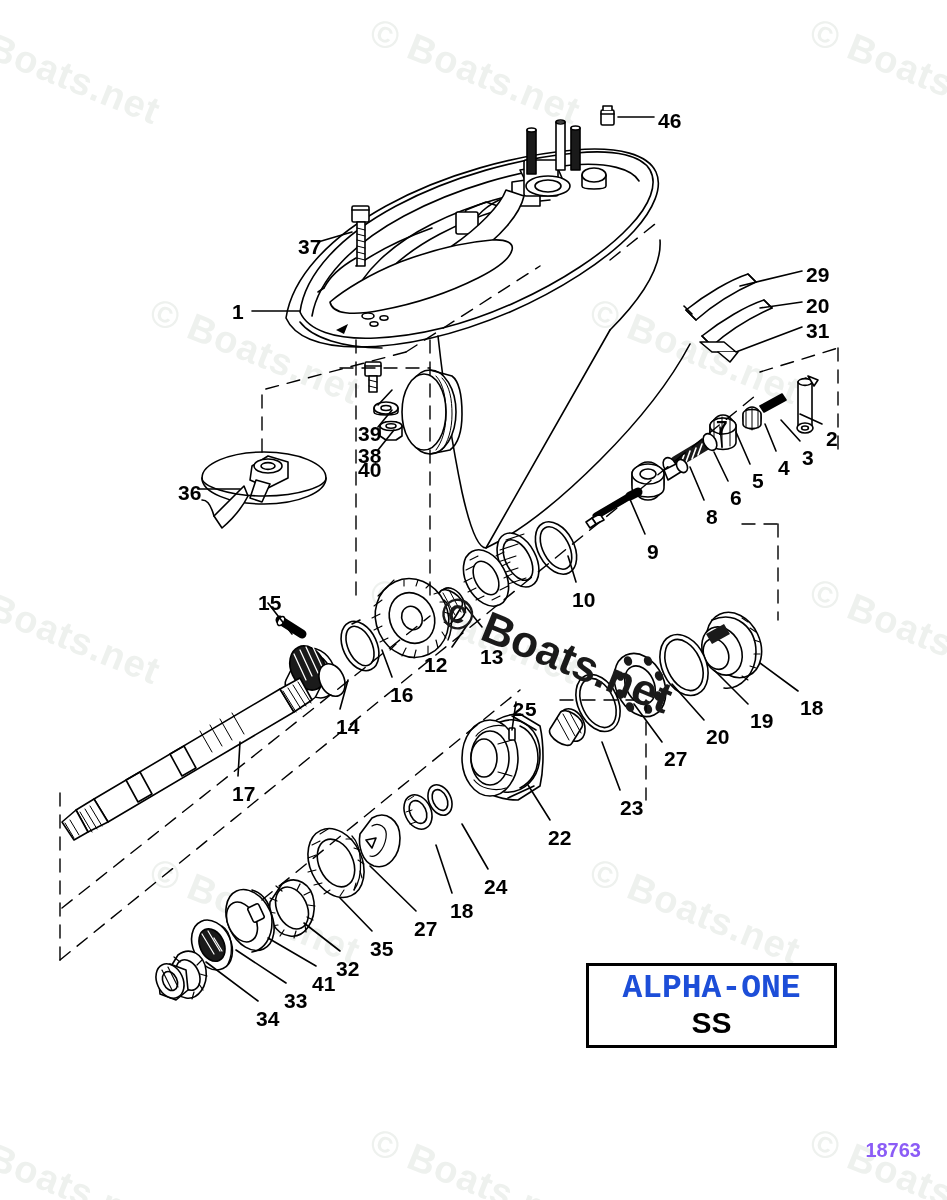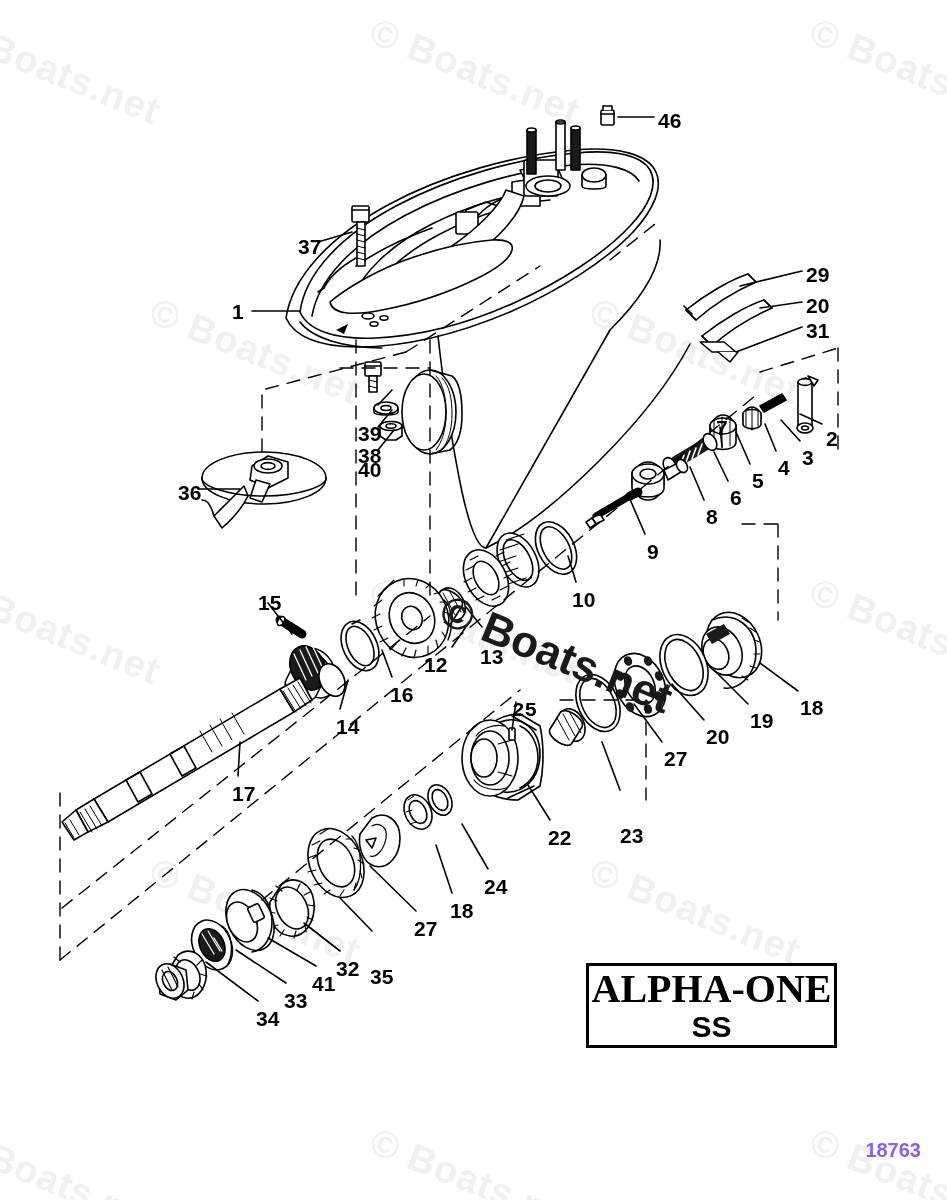--- a/index.html
+++ b/index.html
@@ -51,23 +51,23 @@
     position:absolute;
     left:586px;top:963px;
     width:251px;height:85px;
     border:3px solid #000;
     background:#fff;
     box-sizing:border-box;
     display:flex;flex-direction:column;
     align-items:center;justify-content:center;
   }
   #plate .l1{
-    font-family:Liberation Serif, serif;
-    font-size:40px;font-weight:bold;letter-spacing:0px;
-    color:#000000;line-height:1.05;
+    font-family:Liberation Mono, monospace;
+    font-size:33px;font-weight:bold;letter-spacing:0px;
+    color:#1d4ed8;line-height:1.05;
   }
   #plate .l2{
     font-family:"Liberation Sans", sans-serif;
     font-size:30px;font-weight:bold;
     color:#000;line-height:1.1;
   }
 
   
   #sheetno{
     position:absolute;
@@ -684,33 +684,33 @@
       <div class="cal" style="left: 480px; top: 634px; margin-top: 12px;">13</div>
       <div class="cal" style="left: 336px; top: 716px;">14</div>
       <div class="cal" style="left: 258px; top: 592px;">15</div>
       <div class="cal" style="left: 390px; top: 684px;">16</div>
       <div class="cal" style="left: 232px; top: 783px;">17</div>
       <div class="cal" style="left: 800px; top: 697px;">18</div>
       <div class="cal" style="left: 750px; top: 710px;">19</div>
       <div class="cal" style="left: 706px; top: 726px;">20</div>
       <div class="cal" style="left: 664px; top: 748px;">27</div>
       <div class="cal" style="left: 548px; top: 827px;">22</div>
-      <div class="cal" style="left: 620px; top: 797px; margin-top: 28px;">23</div>
+      <div class="cal" style="left: 620px; top: 797px;">23</div>
       <div class="cal" style="left: 484px; top: 876px;">24</div>
       <div class="cal" style="left: 512px; top: 700px; font-family: Liberation Mono, monospace;">25</div>
       <div class="cal" style="left: 450px; top: 900px;">18</div>
       <div class="cal" style="left: 414px; top: 918px;">27</div>
       <div class="cal" style="left: 658px; top: 110px;">46</div>
       <div class="cal" style="left: 806px; top: 264px;">29</div>
       <div class="cal" style="left: 806px; top: 295px;">20</div>
       <div class="cal" style="left: 806px; top: 320px;">31</div>
       <div class="cal" style="left: 336px; top: 958px;">32</div>
       <div class="cal" style="left: 284px; top: 990px;">33</div>
       <div class="cal" style="left: 256px; top: 1008px;">34</div>
-      <div class="cal" style="left: 370px; top: 938px; margin-top: 28px;">35</div>
+      <div class="cal" style="left: 370px; top: 938px;">35</div>
       <div class="cal" style="left: 178px; top: 482px;">36</div>
       <div class="cal" style="left: 298px; top: 236px;">37</div>
       <div class="cal" style="left: 358px; top: 401px; margin-top: 44px;">38</div>
       <div class="cal" style="left: 358px; top: 423px;">39</div>
       <div class="cal" style="left: 358px; top: 446px; margin-top: 13px;">40</div>
       <div class="cal" style="left: 312px; top: 973px;">41</div>
     </div>
 
   <div id="plate">
     <div class="l1">ALPHA-ONE</div>

